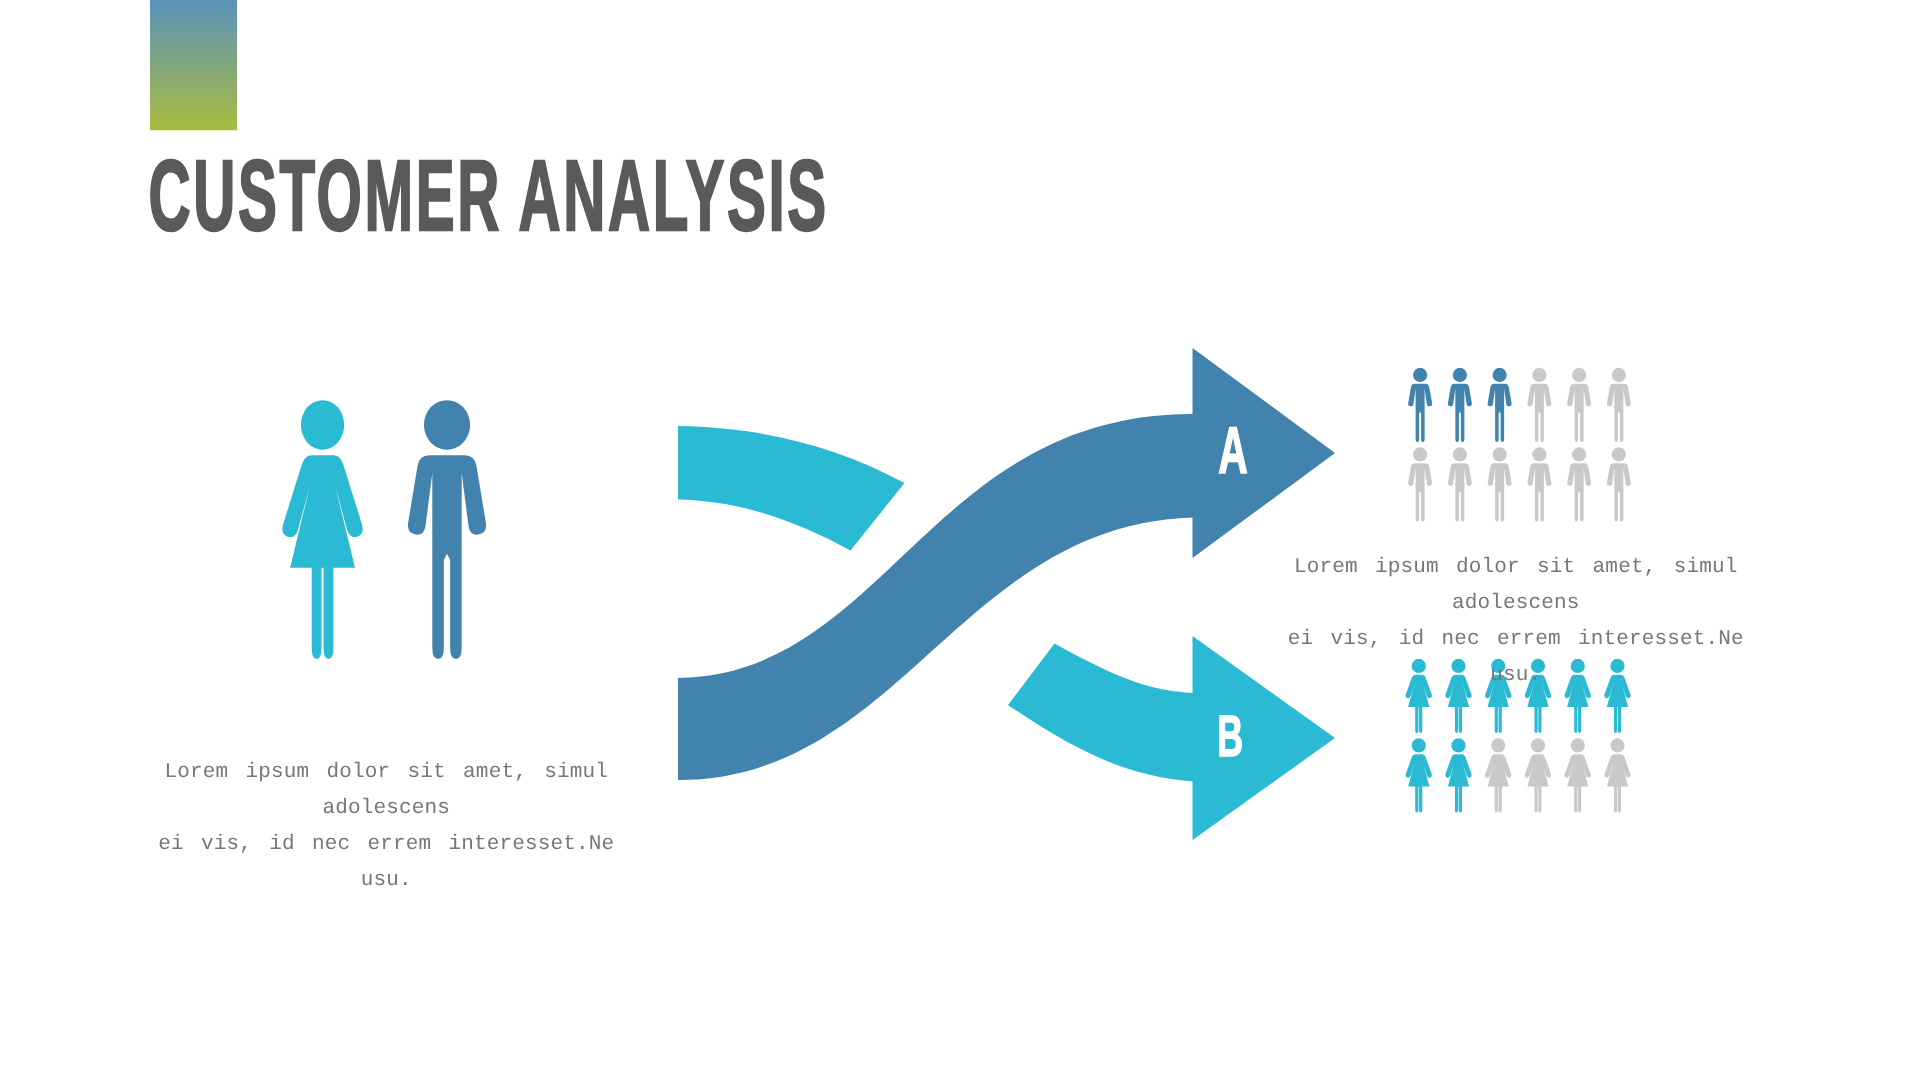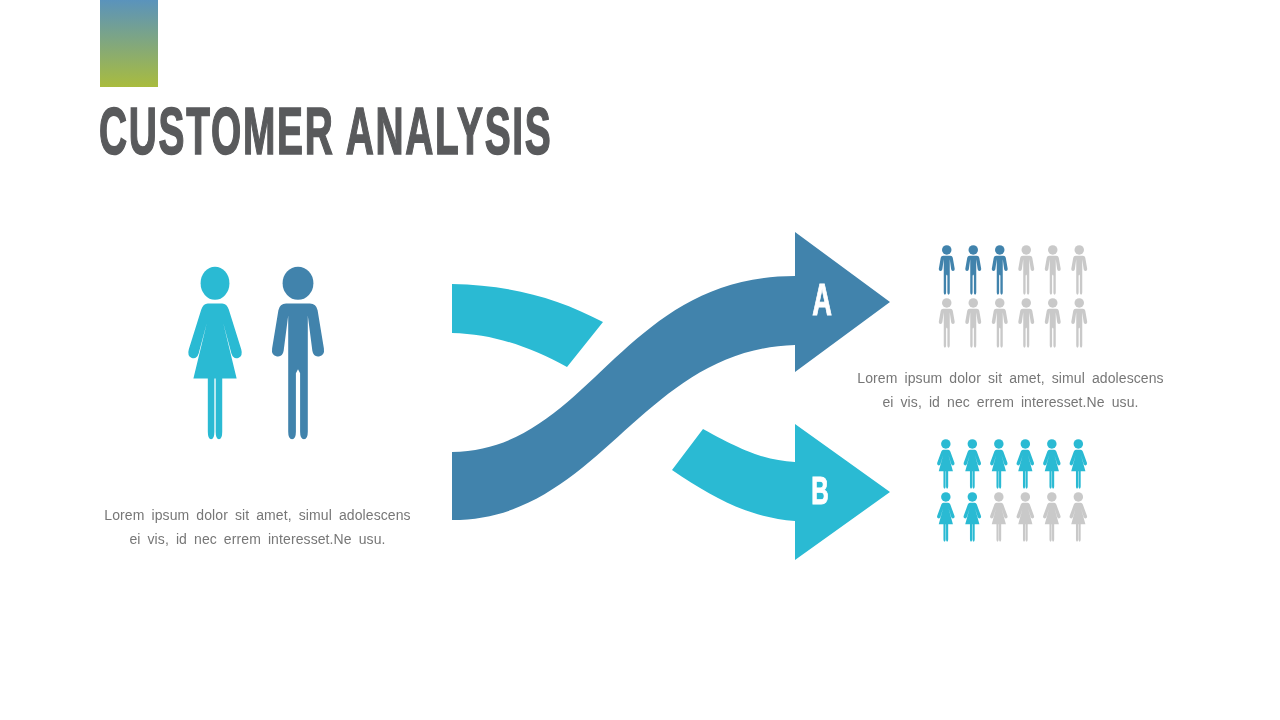--- a/index.html
+++ b/index.html
@@ -8,21 +8,21 @@
   .accent-bar{position:absolute;left:100px;top:0;}
   .slide-title{position:absolute;left:99px;top:97px;margin:0;
                font-size:67px;line-height:67px;font-weight:bold;color:#595a5c;
                letter-spacing:3px;white-space:nowrap;
                transform:scaleX(0.58);transform-origin:0 0;
                -webkit-text-stroke:1.6px #595a5c;}
   .figures{position:absolute;left:177px;top:266px;}
   .customer-heading{position:absolute;left:105px;top:458px;width:305px;
                     text-align:center;font-size:30px;font-weight:bold;color:#666666;}
   .lorem{position:absolute;font-size:14px;line-height:24px;color:#777777;
-         text-align:center;word-spacing:3px;letter-spacing:0.1px;}
+         text-align:center;word-spacing:3px;letter-spacing:0.1px;font-family:Liberation Mono, monospace;}
   .lorem-left{left:95px;top:503px;width:325px;}
   .lorem-right{left:848px;top:366px;width:325px;}
   .arrows{position:absolute;left:440px;top:220px;}
   .pictograph-a{position:absolute;left:936px;top:245px;}
   .pictograph-b{position:absolute;left:934px;top:439px;}
   .defs-holder{position:absolute;width:0;height:0;overflow:hidden;}
   svg text{font-family:"Liberation Sans",sans-serif;}
 </style>
 </head>
 <body>

